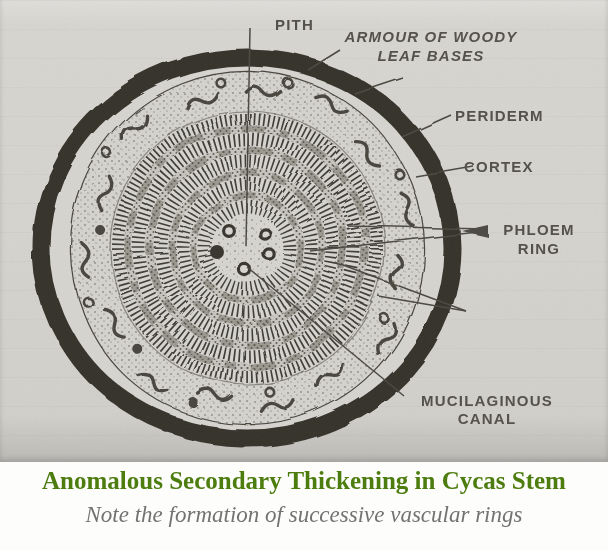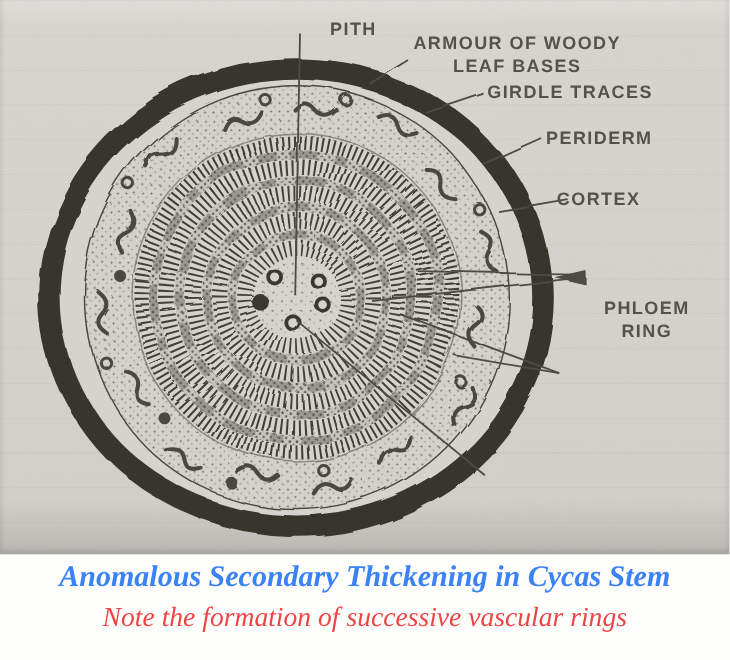--- a/index.html
+++ b/index.html
@@ -27,41 +27,41 @@
   
   .lbl{
     position:absolute;
     font-size:15px;font-weight:bold;letter-spacing:1.2px;
     color:var(--label);
     white-space:pre-line;line-height:19px;
     text-transform:uppercase;
   }
   .lbl.center{text-align:center;}
   #lbl-pith        {left:234px;top:15px;margin-left:41px;}
-  #lbl-armour      {left:330px;top:27px;width:202px;}
+  #lbl-armour      {left:330px;top:27px;width:202px;font-style:italic;}
   #lbl-girdle      {left:406px;top:68px;}
   #lbl-periderm    {left:455px;top:106px;text-align:center;}
   #lbl-cortex      {left:464px;top:157px;}
-  #lbl-phloem      {left:492px;top:220px;width:94px;margin-top:28px;}
+  #lbl-phloem      {left:492px;top:220px;width:94px;}
   #lbl-xylem       {left:475px;top:304px;}
   #lbl-mucilaginous{left:400px;top:392px;width:174px;line-height:18px;}
   
   .caption{
     width:608px;height:88px;background:var(--caption_bg);
     text-align:center;padding-top:5px;
   }
   .caption .title{
     font-family:"Liberation Serif",serif;
-    font-style:italic;font-weight:bold;
-    font-size:25px;color:#3b82f6;margin:0;line-height:28px;
+    font-weight:bold;
+    font-size:25px;color:#4d7c0f;margin:0;line-height:28px;
   }
   .caption .subtitle{
     font-family:"Liberation Serif",serif;
     font-style:italic;font-weight:normal;
-    font-size:23px;color:#ef4444;margin:7px 0 0 0;line-height:26px;
+    font-size:23px;color:#737373;margin:7px 0 0 0;line-height:26px;
   }
 </style>
 </head>
 <body>
 
 <div class="scan">
 
   <svg width="608" height="462" viewBox="0 0 608 462">
     <defs>
 
@@ -187,23 +187,24 @@
       <path d="M 404 396 L 247 267"></path>
       <polygon points="462,231 488,225 488,237" fill="#4b4842" stroke="none"></polygon>
     </g>
 
     <rect x="0" y="0" width="608" height="462" filter="url(#grain)" opacity="0.55"></rect>
   </svg>
 
   <div class="lbl center" id="lbl-pith">PITH</div>
   <div class="lbl center" id="lbl-armour">ARMOUR OF WOODY
 LEAF BASES</div>
-  <div class="lbl" id="lbl-girdle">GIRDLE TRACES</div>
   <div class="lbl" id="lbl-periderm">PERIDERM</div>
   <div class="lbl" id="lbl-cortex">CORTEX</div>
   <div class="lbl center" id="lbl-phloem">PHLOEM
 RING</div>
+  <div class="lbl center" id="lbl-mucilaginous">MUCILAGINOUS
+CANAL</div>
 </div>
 
 <div class="caption">
   <p class="title">Anomalous Secondary Thickening in Cycas Stem</p>
   <p class="subtitle">Note the formation of successive vascular rings</p>
 </div>
 
 </body></html>

